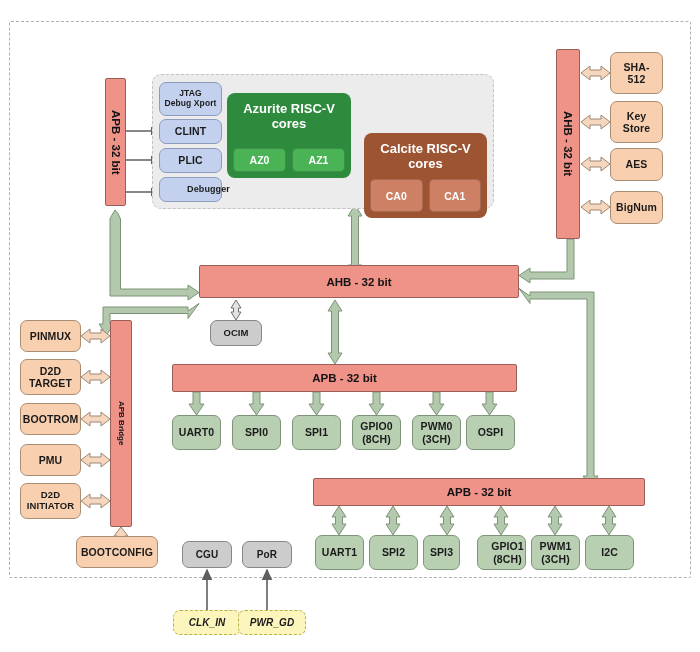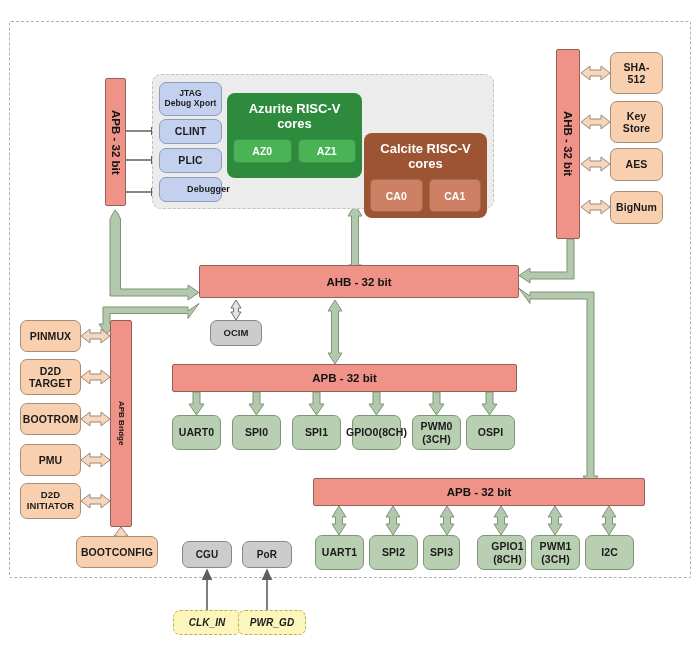--- a/index.html
+++ b/index.html
@@ -149,21 +149,21 @@
   <div class="abs blk blue" style="left:159px;top:119px;width:63px;height:25px;">
     <span>CLINT</span>
   </div>
   <div class="abs blk blue" style="left:159px;top:148px;width:63px;height:25px;">
     <span>PLIC</span>
   </div>
   <div class="abs blk blue" style="left:159px;top:177px;width:63px;height:25px;font-size:9px;padding-left:36px;">
     <span>Debugger</span>
   </div>
 
-  <div class="abs core-group azurite" style="left:227px;top:93px;width:135px;height:85px;">
+  <div class="abs core-group azurite" style="left:227px;top:93px;width:124px;height:85px;justify-content:space-between;">
     <div class="core-title">Azurite RISC-V cores</div>
     <div class="core-row">
       <div class="core-cell">AZ0</div>
       <div class="core-cell">AZ1</div>
     </div>
   </div>
 
   <div class="abs core-group calcite" style="left:364px;top:93px;width:123px;height:85px;">
     <div class="core-title">Calcite RISC-V cores</div>
     <div class="core-row" style="flex:1;align-items:stretch;">
@@ -231,21 +231,21 @@
 
   <div class="abs blk green" style="left:172px;top:415px;width:49px;height:35px;flex-direction:column;">
     <span>UART0</span>
   </div>
   <div class="abs blk green" style="left:232px;top:415px;width:49px;height:35px;flex-direction:column;">
     <span>SPI0</span>
   </div>
   <div class="abs blk green" style="left:292px;top:415px;width:49px;height:35px;flex-direction:column;">
     <span>SPI1</span>
   </div>
-  <div class="abs blk green" style="left:352px;top:415px;width:49px;height:35px;flex-direction:row;">
+  <div class="abs blk green" style="left:352px;top:415px;width:49px;height:35px;flex-direction:column;">
     <span>GPIO0</span>
     <span>(8CH)</span>
   </div>
   <div class="abs blk green" style="left:412px;top:415px;width:49px;height:35px;flex-direction:column;">
     <span>PWM0</span>
     <span>(3CH)</span>
   </div>
   <div class="abs blk green" style="left:466px;top:415px;width:49px;height:35px;flex-direction:column;">
     <span>OSPI</span>
   </div>

